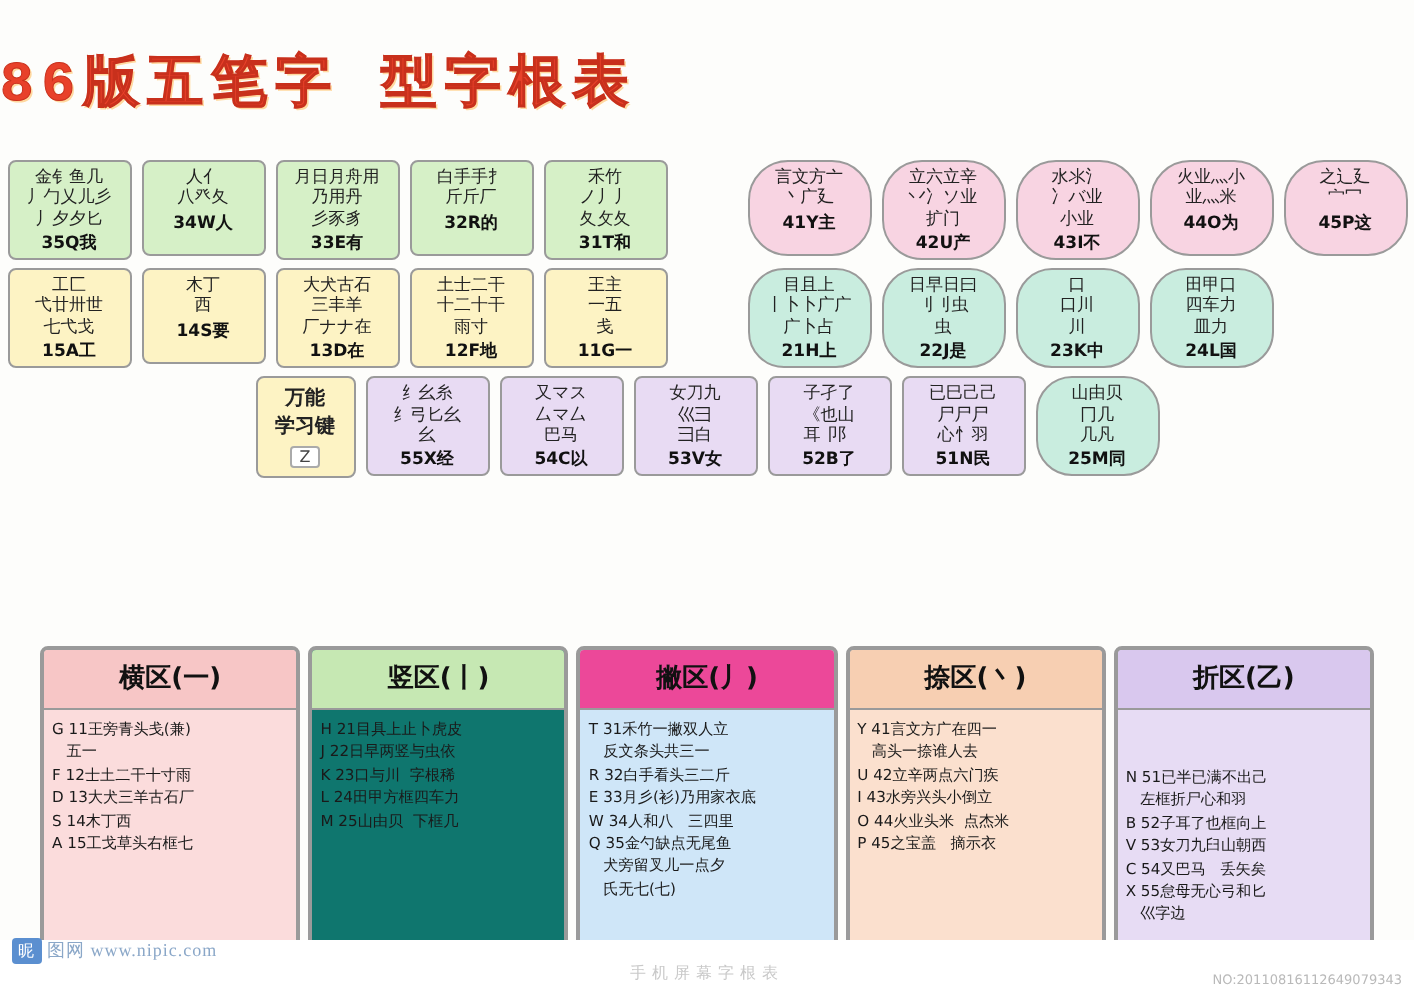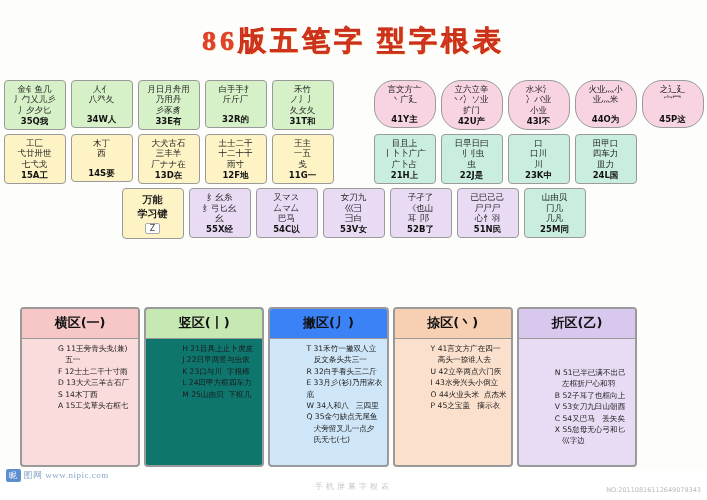--- a/index.html
+++ b/index.html
@@ -4,42 +4,40 @@
 <style>
   html,body{margin:0;padding:0;}
   body{
     width:707px;height:500px;
     background:#fdfdfb;
     font-family:"DejaVu Sans","Liberation Sans",sans-serif;
     overflow:hidden;
     position:relative;
   }
   #title{
-    text-align:center;
-    font-family:Liberation Serif, serif;
+    font-family:Liberation Mono, monospace;
     font-weight:bold;
     font-size:28px;
     color:#e8412a;
     letter-spacing:4px;
     padding-top:22px;
     text-shadow:1px 1px 0 #ffd9a0;
     -webkit-text-stroke:0.5px #c8301c;
   }
   .rows{position:absolute;left:0;top:80px;width:707px;}
   .row{display:flex;justify-content:center;align-items:flex-start;gap:5px;margin-bottom:4px;}
   .key{
     border:1px solid #9a9a9a;
     border-radius:4px;
     width:62px;
     min-height:48px;
     box-sizing:border-box;
     padding:3px 2px 1px 2px;
     display:flex;
     flex-direction:column;
-    justify-content:space-between;
   }
   .kchars{
     font-family:"DejaVu Sans","Liberation Sans",sans-serif;
     font-size:8.5px;
     line-height:1.22;
     color:#222;
     text-align:center;
     letter-spacing:0px;
     white-space:pre-line;
   }
@@ -48,47 +46,47 @@
     font-weight:bold;
     text-align:center;
     color:#111;
     padding-top:1px;
   }
   .blank{border:none;background:transparent;}
   .k-green{background:#d6f0c7;}
   .k-pink{background:#f8d4e2;border-radius:20px;}
   .k-yellow{background:#fdf3c4;}
   .k-purple{background:#e8dbf3;}
-  .k-mint{background:#c9eddf;}
+  .k-mint{background:#c9eddf;border-radius:18px;}
 
   .spacer{width:30px;}
   .fn{
     background:#fdf3c4;border:1px solid #9a9a9a;border-radius:4px;
-    width:62px;min-height:48px;box-sizing:border-box;padding:4px 2px;
+    width:50px;min-height:48px;box-sizing:border-box;padding:4px 2px;
     display:flex;flex-direction:column;align-items:center;justify-content:center;
   }
   .fn .l1,.fn .l2{font-size:10px;font-weight:bold;color:#222;line-height:1.4;}
   .fn .l3{font-size:8px;color:#444;border:1px solid #aaa;background:#fff;padding:0 4px;margin-top:2px;border-radius:2px;}
 
   
   #table{
-    position:absolute;left:20px;top:307px;width:617px;height:160px;
+    position:absolute;left:20px;top:323px;width:667px;height:160px;
     display:flex;gap:4px;
   }
   .col{flex:1;display:flex;flex-direction:column;border:2px solid #9a9a9a;border-radius:4px;overflow:hidden;}
   .col .hd{
     text-align:center;font-weight:bold;font-size:13px;padding:5px 0 6px 0;
     font-family:"DejaVu Sans","Liberation Sans",sans-serif;color:#111;
     border-bottom:1px solid #9a9a9a;
   }
   .col .body{flex:1;padding:4px 3px 2px 4px;}
-  .line{font-size:7.6px;line-height:1.5;color:#1a1a1a;white-space:pre-wrap;margin-left:32px;}
+  .line{font-size:7.6px;line-height:1.5;color:#1a1a1a;white-space:pre-wrap;}
   .c1{background:#fbdcdc;} .c1 .hd{background:#f7c6c6;}
   .c2{background:#0f766e;} .c2 .hd{background:#c6e8b3;}
-  .c3{background:#cfe6f8;} .c3 .hd{background:#3b82f6;}
+  .c3{background:#cfe6f8;} .c3 .hd{background:#ec4899;}
   .c4{background:#fbe0ce;} .c4 .hd{background:#f7cfb2;}
   .c5{background:#e7dcf4;gap:24px;} .c5 .hd{background:#d9c8ee;}
 
   #footer{position:absolute;left:0;bottom:0;width:707px;height:30px;background:#ffffff;}
   #wm-left{position:absolute;left:6px;bottom:18px;font-size:9px;color:#8aa7c8;letter-spacing:.5px;font-family:Liberation Serif, serif;}
   #wm-left .logo{display:inline-block;background:#5b8fd0;color:#fff;font-size:8px;padding:1px 3px;border-radius:2px;margin-right:3px;}
   #wm-center{position:absolute;left:50%;transform:translateX(-50%);bottom:8px;font-size:8px;color:#c9c9c9;letter-spacing:3px;}
   #wm-right{position:absolute;right:6px;bottom:6px;font-size:6.5px;color:#b9b9b9;}
 </style>
 </head>

